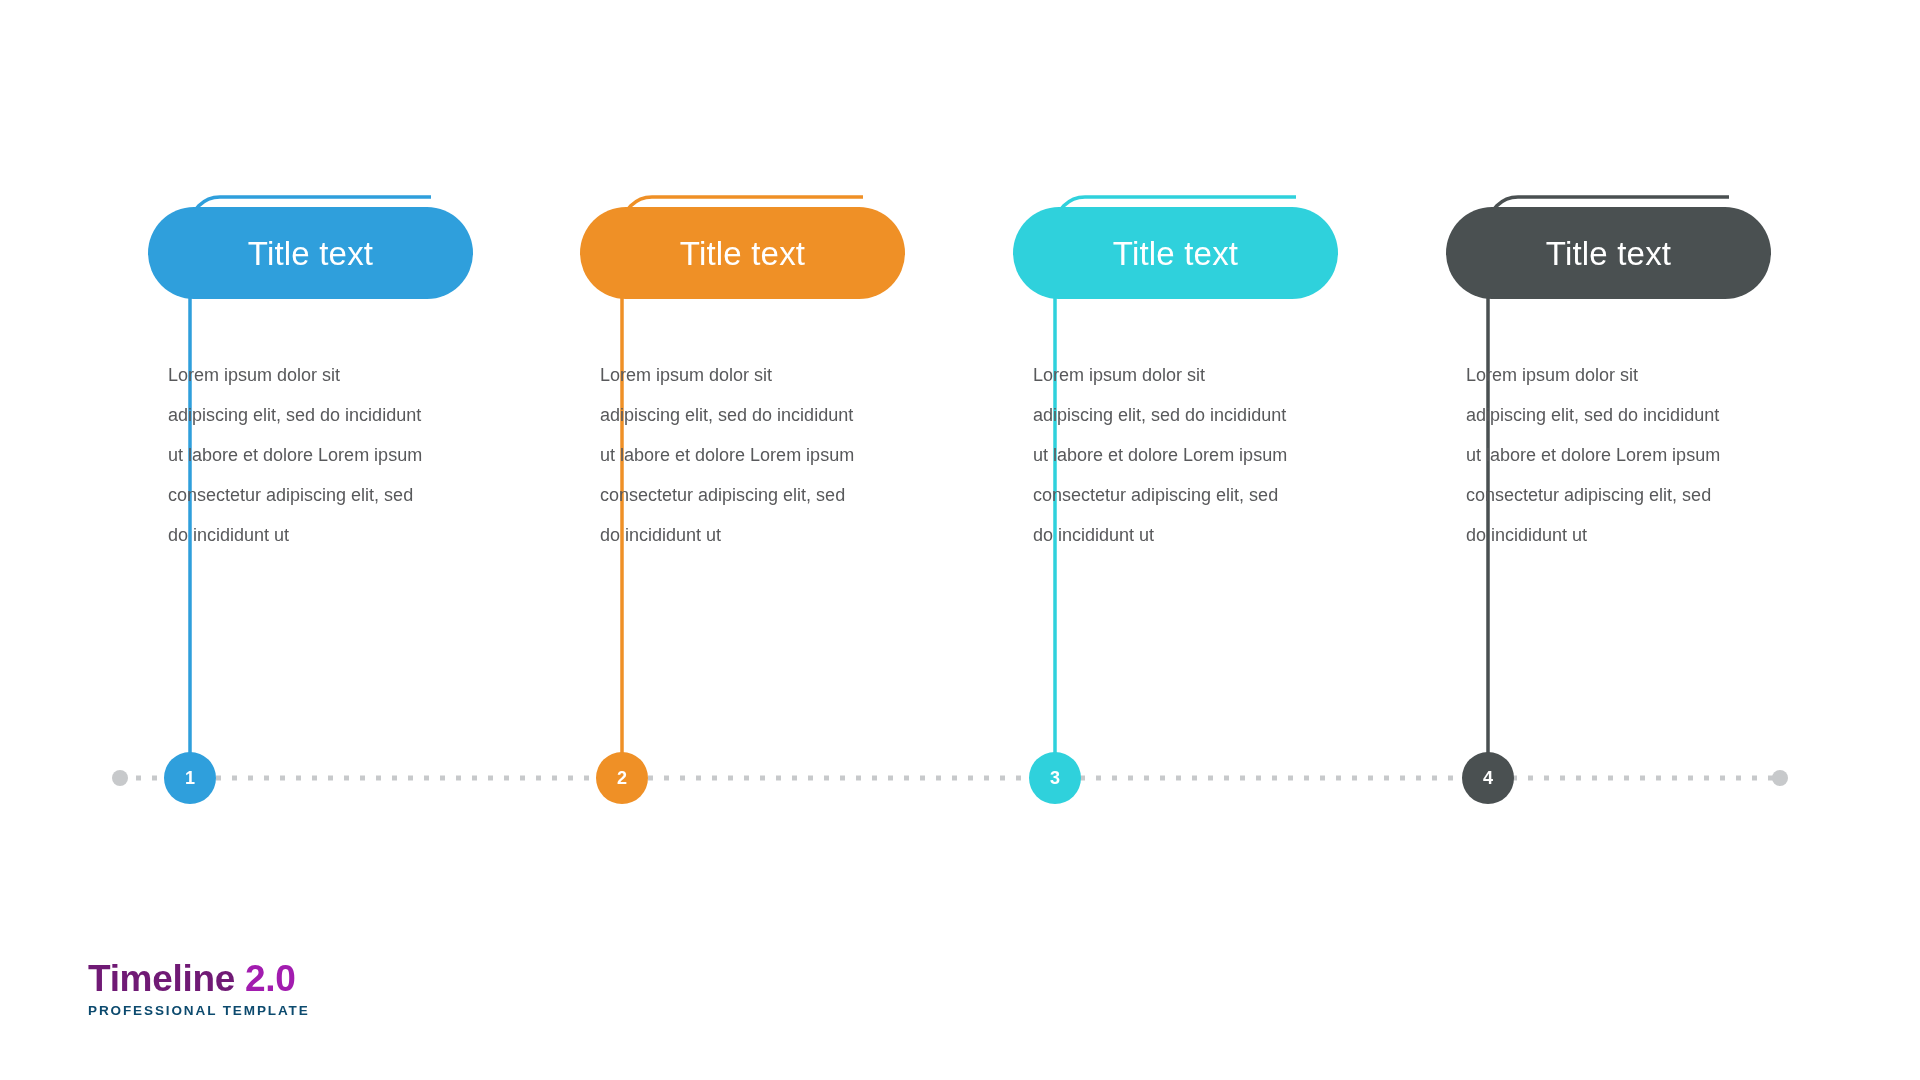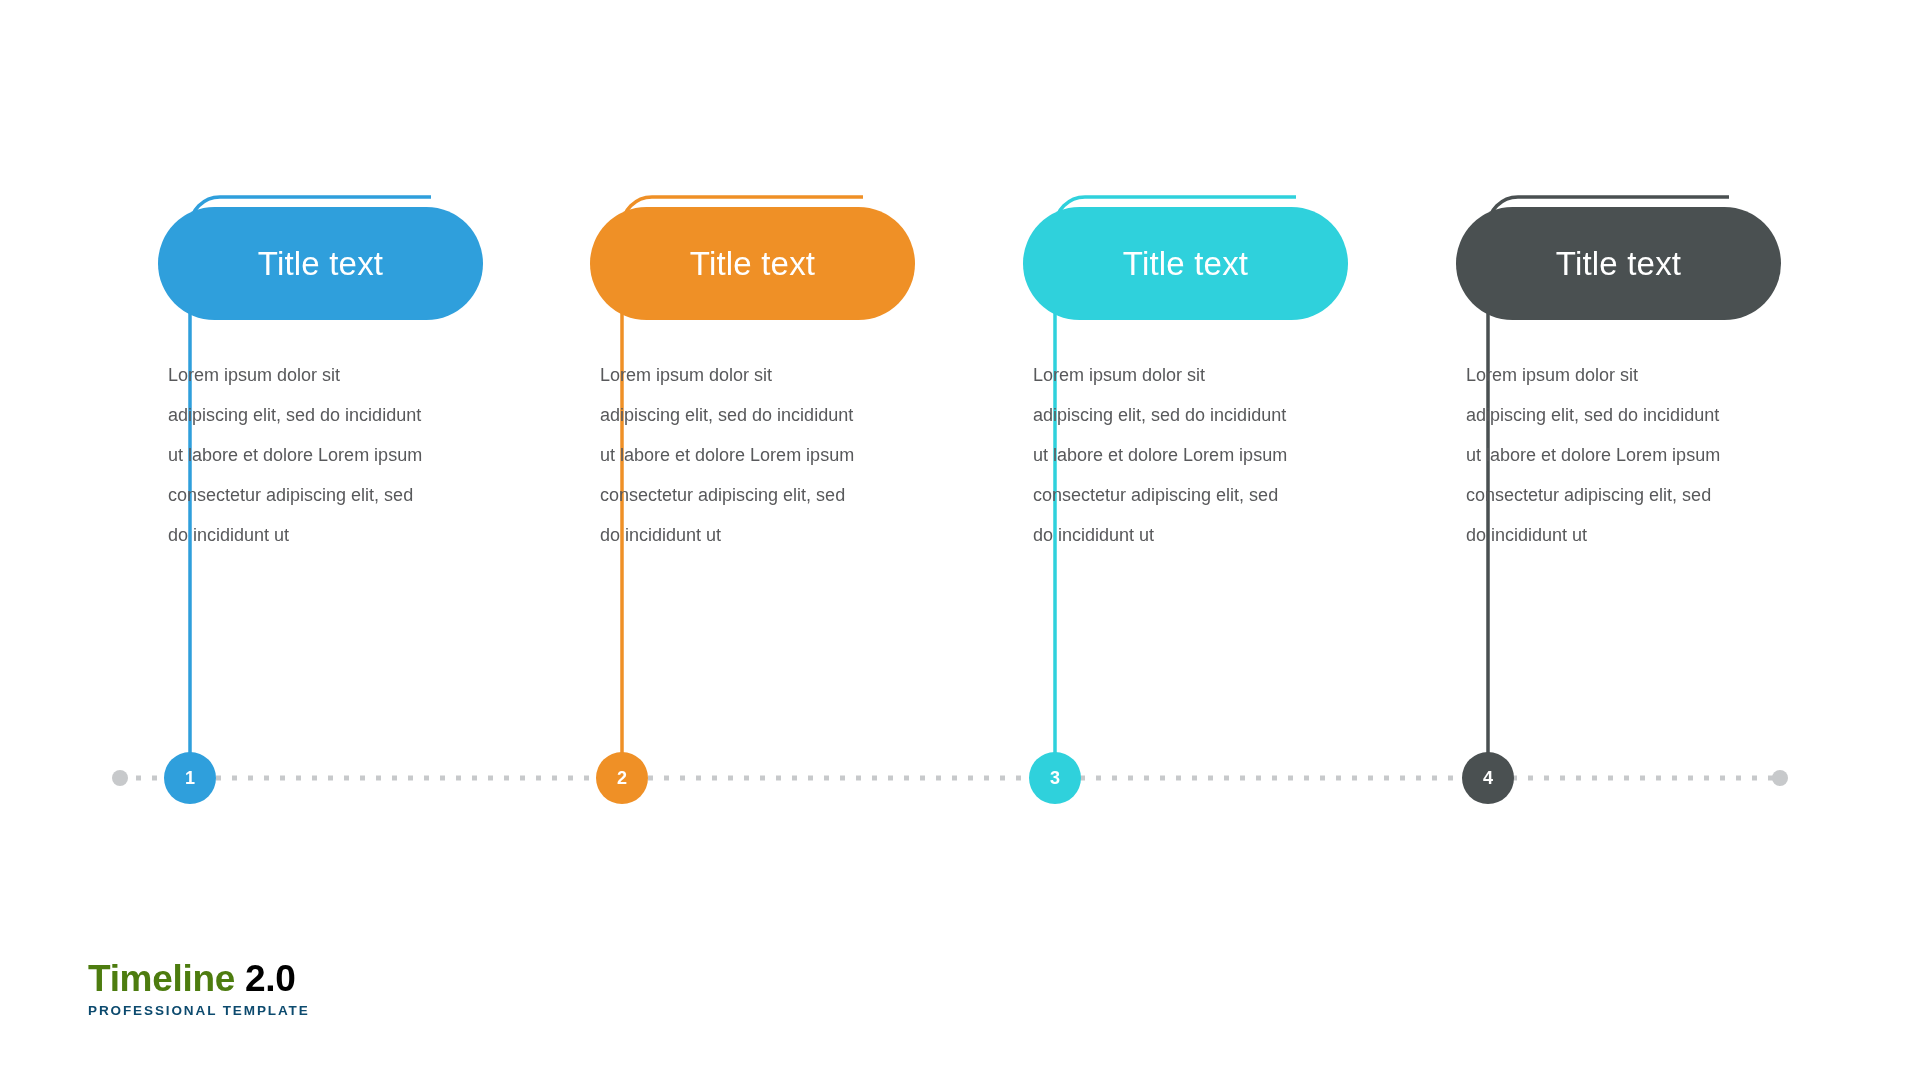--- a/index.html
+++ b/index.html
@@ -34,24 +34,24 @@
   
   .column {
     position: absolute;
     top: 0;
     width: 360px;
     height: 1080px;
   }
 
   .pill {
     position: absolute;
-    left: 25px;
+    left: 15px;
     top: 207px;
     width: 325px;
-    height: 113px;
+    height: 92px;
     border-radius: 57px;
     display: flex;
     align-items: center;
     justify-content: center;
     box-sizing: border-box;
   }
   .pill-label {
     color: #ffffff;
     font-size: 33px;
     font-weight: 400;
@@ -172,19 +172,19 @@
       <span class="pill-label">Title text</span>
     </div>
     <div class="body-text">Lorem ipsum dolor sit adipiscing elit, sed do incididunt ut labore et dolore Lorem ipsum consectetur adipiscing elit, sed do incididunt ut</div>
     <div class="marker" style="background: rgb(74, 80, 81); left: 31px;">
       <span>4</span>
     </div>
   </div>
 
   <div class="footer">
     <div class="footer-title">
-      <span style="color: #4d7c0f;">Timeline</span>
-      <span class="ver" style="color: #000000;">2.0</span>
+      <span style="color: #701a75;">Timeline</span>
+      <span class="ver" style="color: #a21caf;">2.0</span>
     </div>
     <div class="footer-sub" style="color: #0c4a6e;">PROFESSIONAL TEMPLATE</div>
   </div>
 
 </div>
 
 </body></html>

